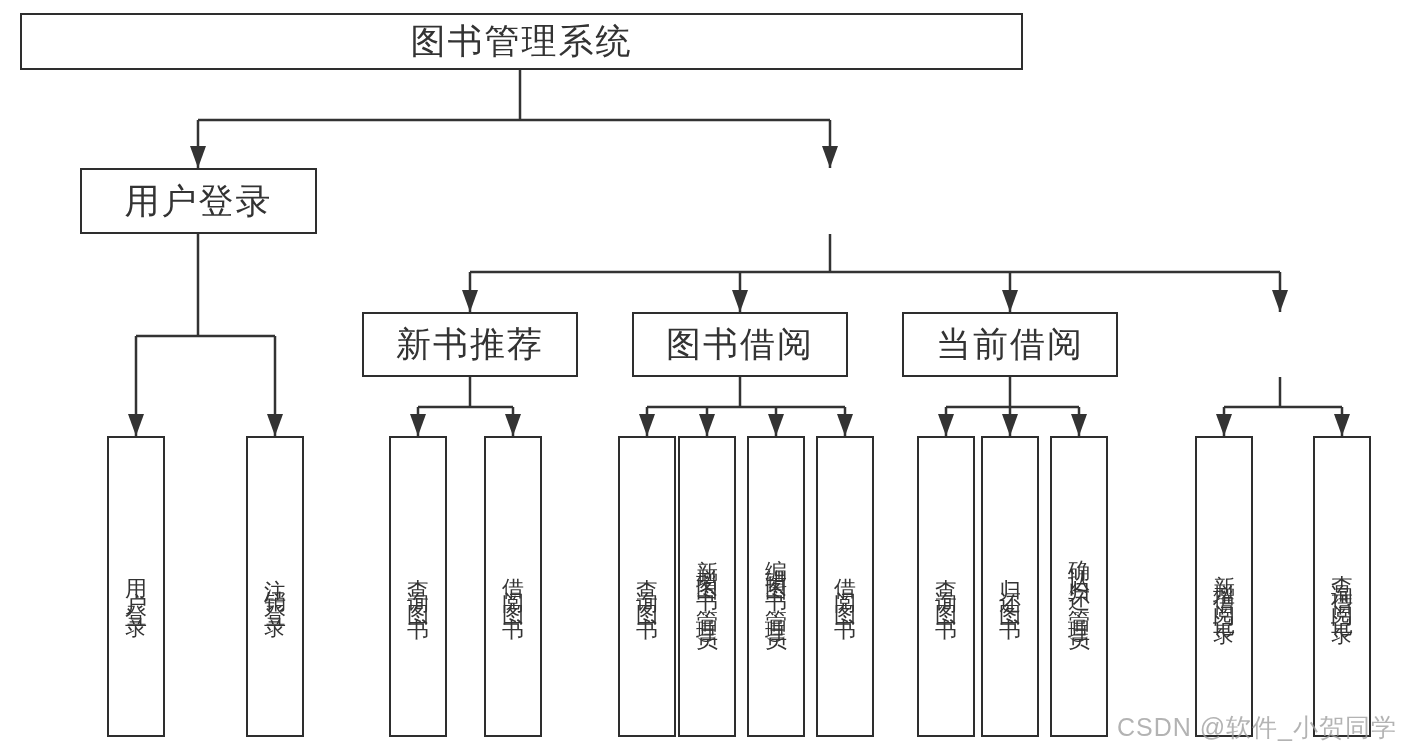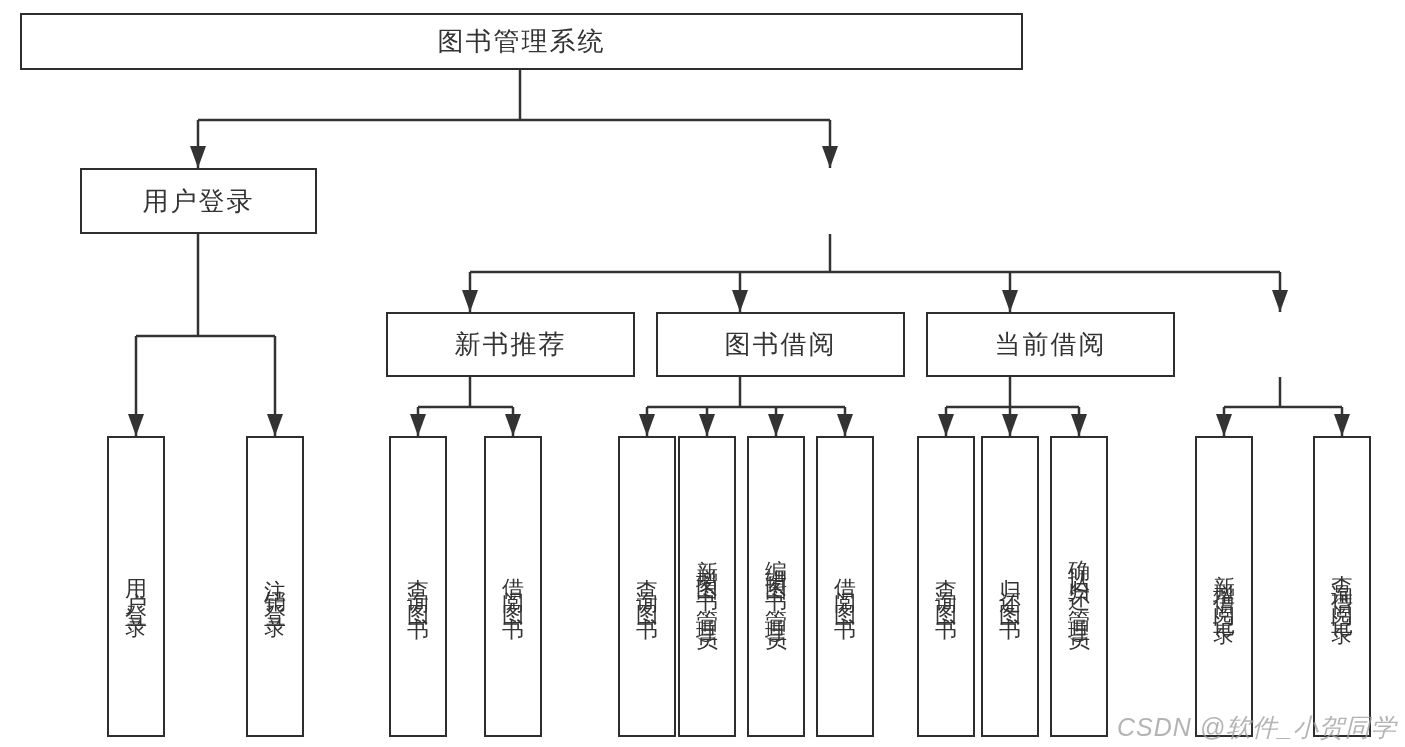--- a/index.html
+++ b/index.html
@@ -16,45 +16,44 @@
   }
   .node{
     position:absolute;
     box-sizing:border-box;
     background:#ffffff;
     border:2px solid #2e2e2e;
     display:flex;align-items:center;justify-content:center;
     text-align:center;
   }
   .hnode{
-    font-size:26px;
+    font-size:35px;
     letter-spacing:2px;
     font-weight:500;
   }
   .root-node{left:20px;top:13px;width:1003px;height:57px;}
   .l2-node{top:168px;width:237px;height:66px;}
-  .l3-node{top:312px;width:249px;height:65px;margin-left:24px;}
+  .l3-node{top:312px;width:216px;height:65px;}
   .leaf{
     top:436px;width:58px;height:301px;
   }
   .v-text{
     writing-mode:vertical-rl;
     font-size:22px;
     font-weight:500;
     line-height:1;
     white-space:nowrap;
   }
   .watermark{
     position:absolute;
     right:8px;bottom:3px;
     font-size:25px;
     color:rgba(158,158,158,0.78);
     letter-spacing:1px;
     pointer-events:none;
-    font-style:italic;
   }
 </style>
 </head>
 <body>
 
 <div class="canvas">
 
   <svg class="connector-layer" viewBox="0 0 1405 747" xmlns="http://www.w3.org/2000/svg">
     <defs>
       <marker id="arw" markerUnits="userSpaceOnUse" markerWidth="22" markerHeight="16" refX="22" refY="8" orient="auto">

